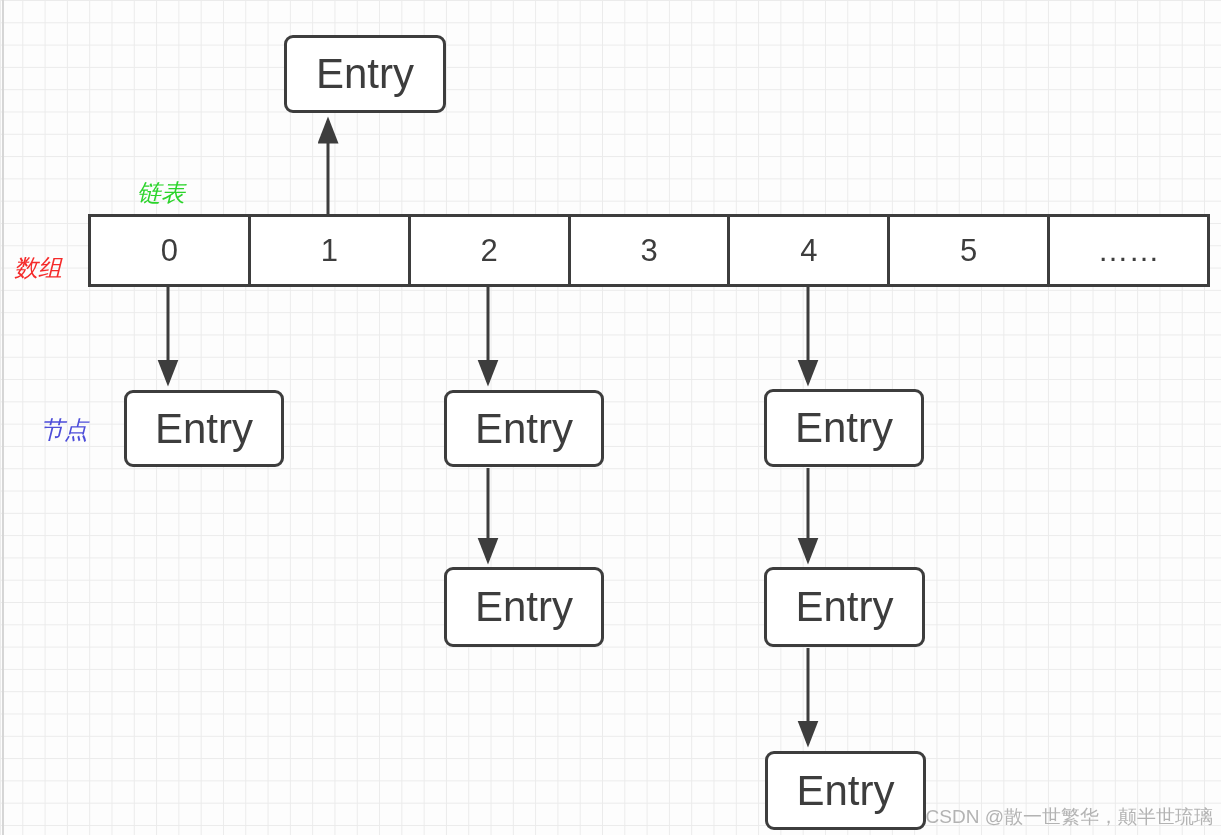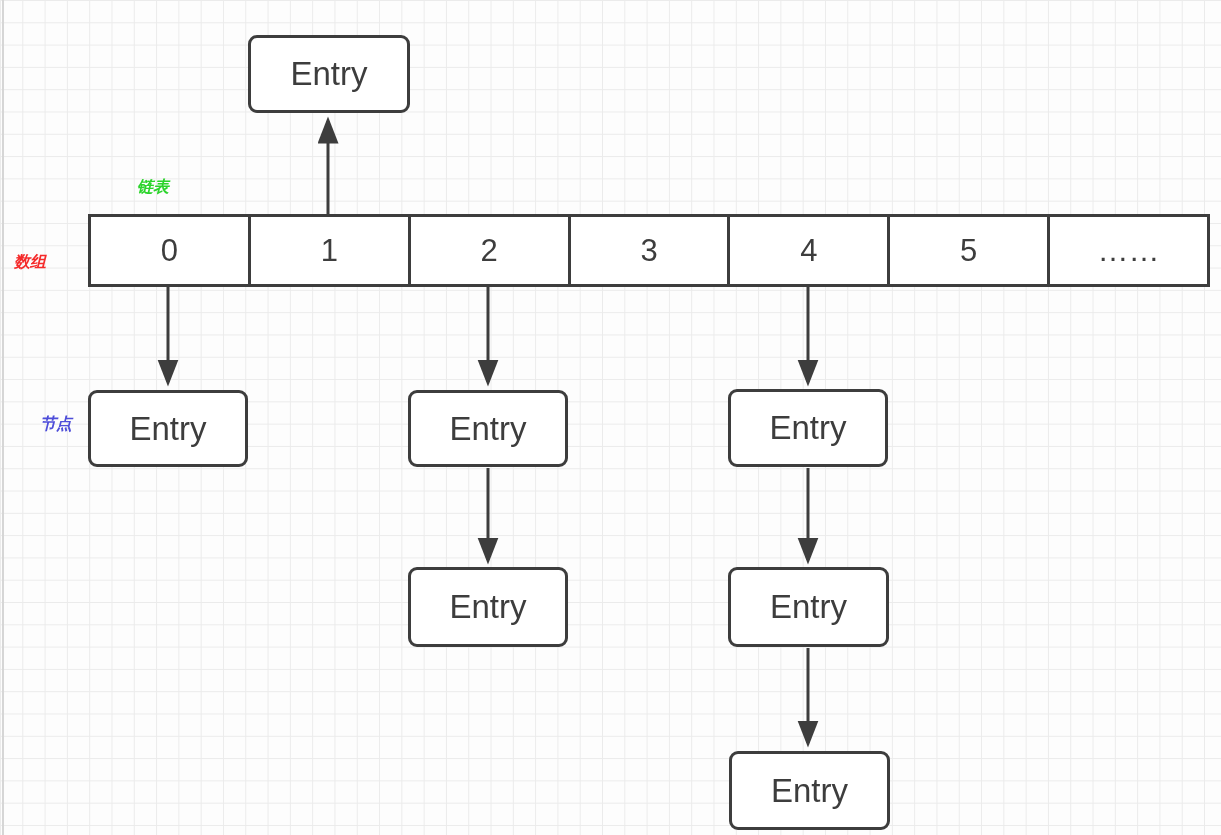--- a/index.html
+++ b/index.html
@@ -33,22 +33,23 @@
 
   .entry-box {
     position: absolute;
     box-sizing: border-box;
     background: #ffffff;
     border: 3px solid #3d3d3d;
     border-radius: 9px;
     display: flex;
     align-items: center;
     justify-content: center;
-    font-size: 33px;
+    font-size: 42px;
     color: #3d3d3d;
+    margin-left: 36px;
   }
 
   .array {
     position: absolute;
     left: 88px; top: 214px;
     width: 1122px; height: 73px;
     box-sizing: border-box;
     display: flex;
     background: #ffffff;
     border: 3px solid #3d3d3d;
@@ -61,22 +62,22 @@
     align-items: center;
     justify-content: center;
     font-size: 31px;
     color: #3d3d3d;
   }
   .array .cell:last-child { border-right: none; }
 
   .cjk-label {
     position: absolute;
     font-style: italic;
-    font-size: 16px;
-    font-weight: 700;
+    font-size: 24px;
+    font-weight: 400;
     white-space: nowrap;
   }
   .label-green { color: #2bd42b; }
   .label-red   { color: #f52a2a; }
   .label-blue  { color: #4d4dd9; }
 
   .watermark {
     position: absolute;
     top: 804px;
     right: 8px;
@@ -139,14 +140,15 @@
   <div class="entry-box" style="left:728px; top:389px; width:160px; height:78px;">
     <span>Entry</span>
   </div>
   <div class="entry-box" style="left:728px; top:567px; width:161px; height:80px;">
     <span>Entry</span>
   </div>
   <div class="entry-box" style="left:729px; top:751px; width:161px; height:79px;">
     <span>Entry</span>
   </div>
 
+  <div class="watermark">CSDN @散一世繁华，颠半世琉璃</div>
 
 </div>
 
 </body></html>

